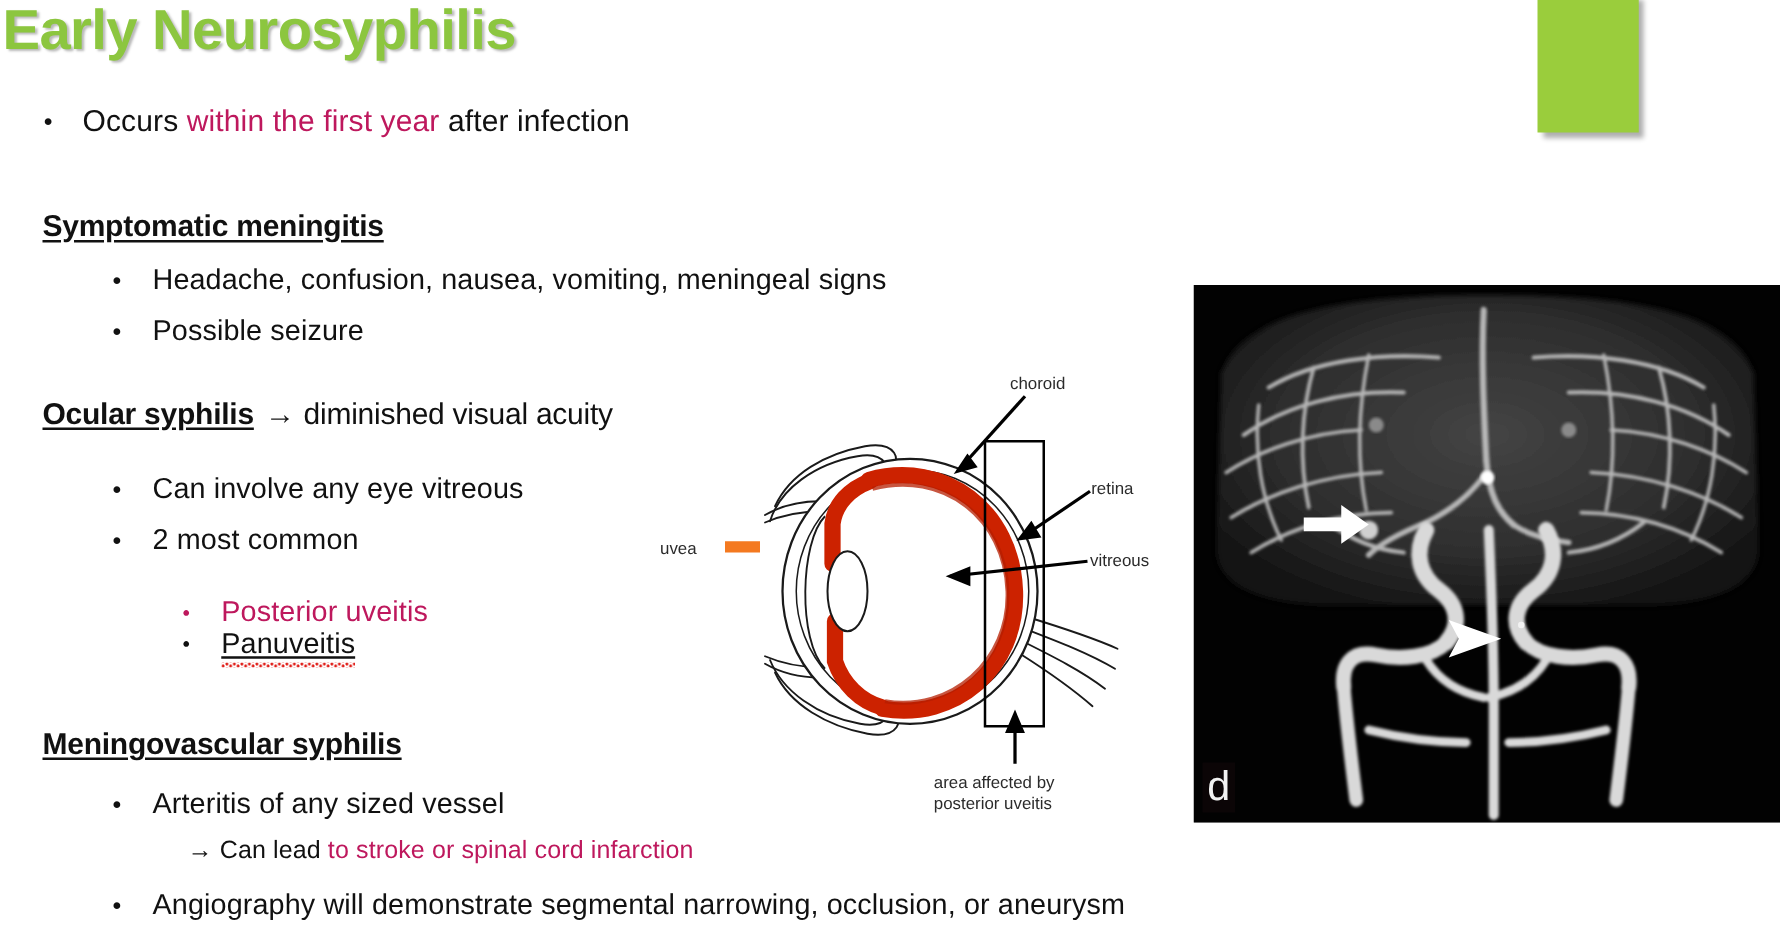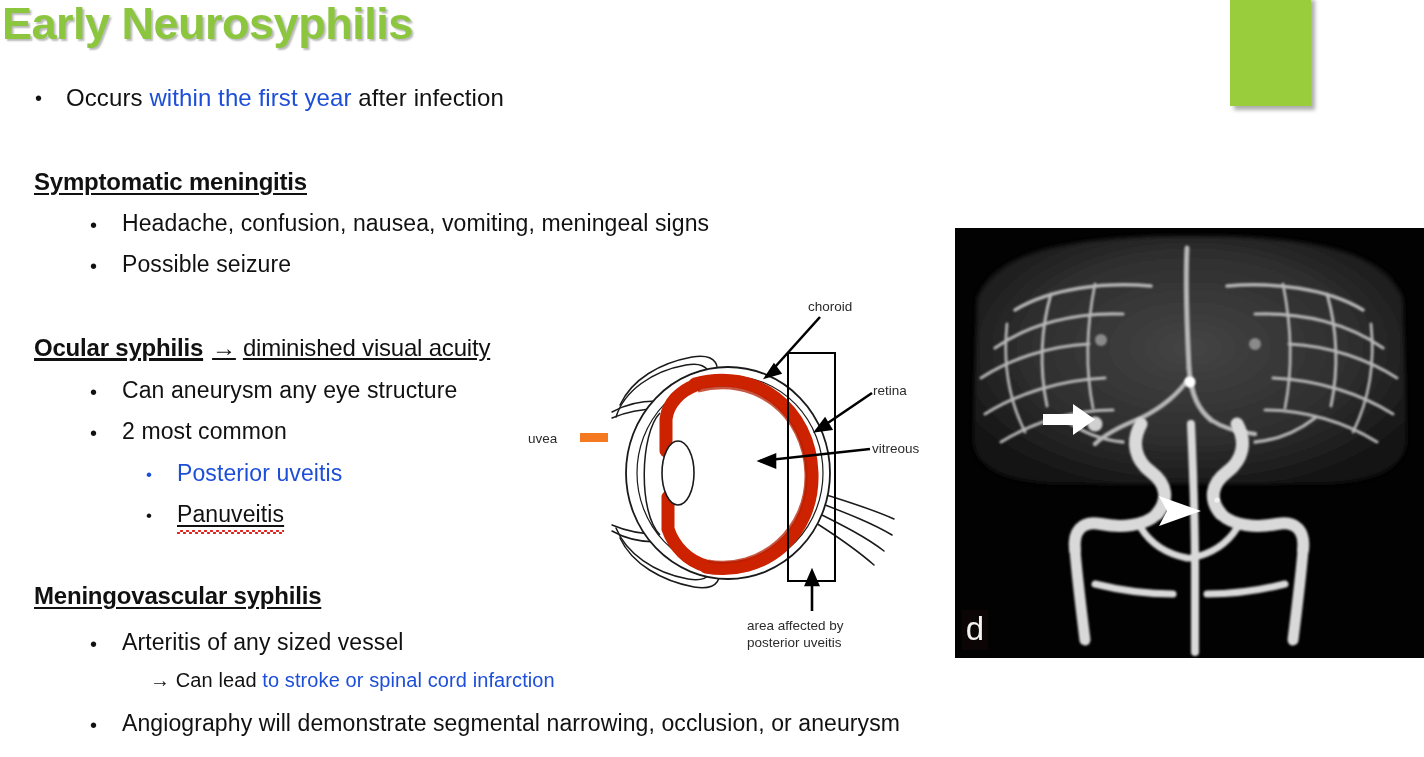--- a/index.html
+++ b/index.html
@@ -66,21 +66,21 @@
   .bullet {
     position: absolute;
     font-size: 20px;
     line-height: 1;
     color: #111111;
   }
   .b1 { left: 35px; }
   .b2 { left: 90px; }
   .b3 { left: 146px; font-size: 17px; }
 
-  .red { color: #1d4ed8; }
+  .red { color: #be185d; margin-top: 16px; }
   .bold { font-weight: bold; }
   .uline {
     text-decoration: underline;
     text-underline-offset: 3px;
   }
   
   .spell {
     position: relative;
   }
   .spell::after {
@@ -152,26 +152,26 @@
 <div class="line heading" style="top:168px;">
   <span class="u">Symptomatic meningitis</span>
 </div>
 
 <span class="bullet b2" style="top:215px;">•</span>
 <div class="line lvl2" style="top:210px;">Headache, confusion, nausea, vomiting, meningeal signs</div>
 
 <span class="bullet b2" style="top:256px;">•</span>
 <div class="line lvl2" style="top:251px;">Possible seizure</div>
 
-<div class="line heading" style="top:334px;text-decoration:underline;">
+<div class="line heading" style="top:318px;">
   <span class="u">Ocular syphilis</span><span style="padding:0 7px 0 9px;">→</span><span style="font-weight:normal;">diminished visual acuity</span>
 </div>
 
 <span class="bullet b2" style="top:382px;">•</span>
-<div class="line lvl2" style="top:377px;">Can aneurysm any eye structure</div>
+<div class="line lvl2" style="top:377px;">Can involve any eye vitreous</div>
 
 <span class="bullet b2" style="top:423px;">•</span>
 <div class="line lvl2" style="top:418px;">2 most common</div>
 
 <span class="bullet b3 red" style="top:466px;">•</span>
 <div class="line lvl3 red" style="top:460px;">Posterior uveitis</div>
 
 <span class="bullet b3" style="top:507px;">•</span>
 <div class="line lvl3" style="top:501px;">
   <span class="uline spell">Panuveitis</span>

